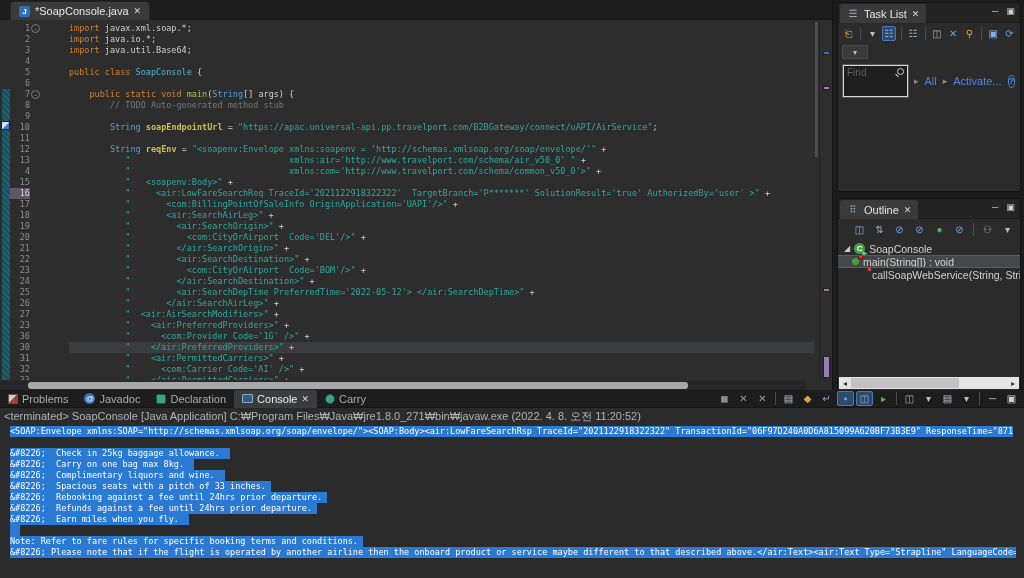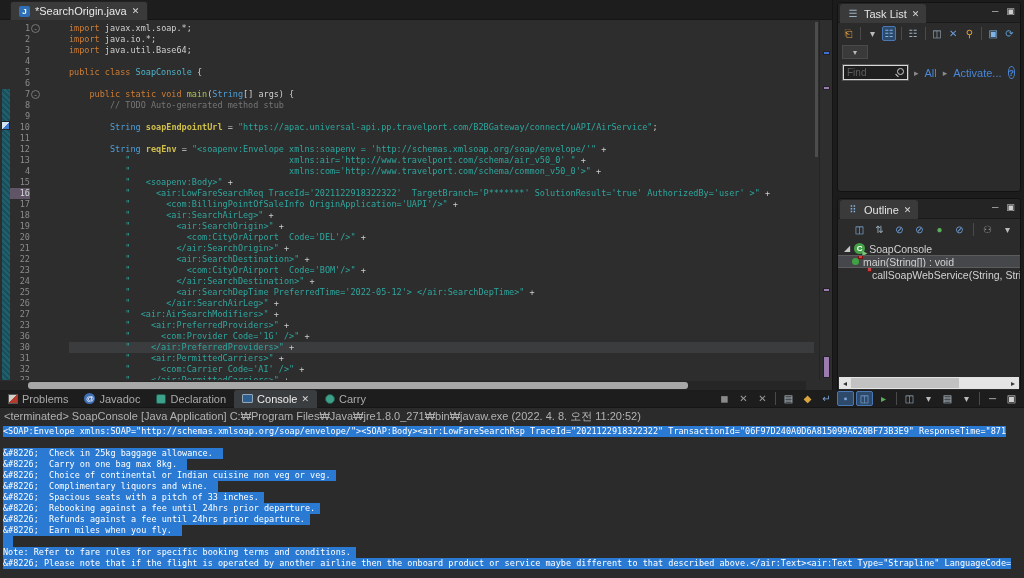--- a/index.html
+++ b/index.html
@@ -51,21 +51,21 @@
   .winbtns { position:absolute; right:5px; top:3px; display:flex; gap:8px; color:#cfcfcf; font-size:9px; }
   .winbtns span { cursor:pointer; }
   .tbrow { display:flex; align-items:center; gap:3px; padding:3px 4px; }
   .tbico { width:17px; height:15px; display:inline-flex; align-items:center; justify-content:center;
            font-size:10px; border-radius:2px; cursor:pointer; }
   .tbico.hl { background:#2d4a6b; border:1px solid #4a78b5; }
   .tbsep { width:1px; height:13px; background:#4a4a4a; margin:0 2px; }
   #tl-drop { margin:1px 0 0 4px; width:26px; height:14px; background:#3a3a3a; border:1px solid #4a4a4a;
              color:#bbb; font-size:8px; text-align:center; line-height:13px; }
   #find-row { display:flex; align-items:center; gap:6px; padding:6px 5px 0 5px; }
-  #find-box { position:relative; width:88px; height:15px; background:#1f1f1f; border:1px solid #d8d8d8; outline:1px solid #555;padding-left:48px; }
+  #find-box { position:relative; width:88px; height:32px; background:#1f1f1f; border:1px solid #d8d8d8; outline:1px solid #555;padding-left:48px; }
   #find-box .ph { position:absolute; left:3px; top:1px; font-size:10px; color:#5f5f5f; }
   .mag { position:absolute; right:3px; top:2px; width:7px; height:7px; border:1px solid #d0d0d0; border-radius:50%; }
   .mag::after { content:""; position:absolute; left:-3px; bottom:-2px; width:4px; height:1px; background:#d0d0d0; transform:rotate(45deg); }
   .chev { color:#8a8a8a; font-size:9px; }
   .tlink { color:#4a86d8; font-size:11px; cursor:pointer; }
   #help-btn { margin-left:auto; width:13px; height:13px; border:1.5px solid #4a86d8; border-radius:50%;
               color:#4a86d8; font-size:9px; font-weight:bold; display:flex; align-items:center; justify-content:center; }
 
   
   .trow { position:relative; height:13px; display:flex; align-items:center; gap:4px; font-size:10.5px; color:#d2d2d2; white-space:nowrap; overflow:hidden; }
@@ -88,33 +88,33 @@
   .ctab.active { background:#3a3d3f; color:#ececec; border-radius:3px 3px 0 0; }
   .ico-problems { width:10px; height:10px; background:linear-gradient(135deg,#d3cfc9 0 45%,#b33a2e 45% 100%); border:1px solid #555; }
   .ico-javadoc { width:11px; height:11px; background:#3f6fb5; border-radius:50%; color:#fff; font-size:8px; display:flex; align-items:center; justify-content:center; }
   .ico-decl { width:10px; height:10px; background:#3da18c; border-radius:2px; border:1px solid #1e5a4c; }
   .ico-console { width:11px; height:9px; background:#2e5f8f; border:1px solid #93a7b8; border-radius:1px; }
   .ico-debug { width:10px; height:10px; background:#3fa08a; border-radius:50%; border:1px solid #1e5a4c; }
   #con-tools { position:absolute; right:4px; top:1px; display:flex; align-items:center; gap:2px; }
   #con-status { height:15px; padding:1px 0 0 4px; font-size:11px; color:#b2b2b2; white-space:nowrap; overflow:hidden; }
   #con-out { position:absolute; left:0; top:36px; right:8px; bottom:0; overflow:hidden;
              font-family:"DejaVu Sans Mono", monospace; font-size:8.5px; line-height:11px; }
-  .con-line { height:11px; white-space:pre; padding-left:3px; color:#c9c9c9; }
+  .con-line { height:11px; white-space:pre; padding-left:10px; color:#c9c9c9; }
   .con-line .sel { background:#2a7ad4; color:#ffffff; display:inline-block; white-space:pre; }
 </style>
 </head>
 <body>
 
 <div id="root">
 
   <div id="editor">
     <div id="ed-tabbar">
       <div class="ed-tab">
         <span class="jicon">J</span>
-        <span class="ttl">*SearchOrigin.java</span>
+        <span class="ttl">*SoapConsole.java</span>
         <span class="xglyph">✕</span>
       </div>
     </div>
     <div id="ed-body">
       <div id="gutter-col">
         <div id="gutter-bar"></div>
         <div id="task-marker"></div>
         <div id="line-numbers">
             <div class="num">1</div>
             <div class="num">2</div>
@@ -300,21 +300,20 @@
           <span class="tbico" style="color: rgb(207, 207, 207);">─</span>
           <span class="tbico" style="color: rgb(207, 207, 207);">▣</span>
         </div>
     </div>
     <div id="con-status">&lt;terminated&gt; SoapConsole [Java Application] C:₩Program Files₩Java₩jre1.8.0_271₩bin₩javaw.exe (2022. 4. 8. 오전 11:20:52)</div>
     <div id="con-out">
         <div class="con-line"><span class="sel">&lt;SOAP:Envelope xmlns:SOAP="http://schemas.xmlsoap.org/soap/envelope/"&gt;&lt;SOAP:Body&gt;&lt;air:LowFareSearchRsp TraceId="2021122918322322" TransactionId="06F97D240A0D6A815099A620BF73B3E9" ResponseTime="871</span></div>
         <div class="con-line"></div>
         <div class="con-line"><span class="sel">&amp;#8226;  Check in 25kg baggage allowance.  </span></div>
         <div class="con-line"><span class="sel">&amp;#8226;  Carry on one bag max 8kg.  </span></div>
-        <div class="con-line"><span class="sel">&amp;#8226;  Choice of continental or Indian cuisine non veg or veg. </span></div>
         <div class="con-line"><span class="sel">&amp;#8226;  Complimentary liquors and wine.  </span></div>
         <div class="con-line"><span class="sel">&amp;#8226;  Spacious seats with a pitch of 33 inches. </span></div>
         <div class="con-line"><span class="sel">&amp;#8226;  Rebooking against a fee until 24hrs prior departure. </span></div>
         <div class="con-line"><span class="sel">&amp;#8226;  Refunds against a fee until 24hrs prior departure. </span></div>
         <div class="con-line"><span class="sel">&amp;#8226;  Earn miles when you fly.  </span></div>
         <div class="con-line"><span class="sel">  </span></div>
         <div class="con-line"><span class="sel">Note: Refer to fare rules for specific booking terms and conditions. </span></div>
         <div class="con-line"><span class="sel">&amp;#8226; Please note that if the flight is operated by another airline then the onboard product or service maybe different to that described above.&lt;/air:Text&gt;&lt;air:Text Type="Strapline" LanguageCode=</span></div>
       </div>
   </div>

